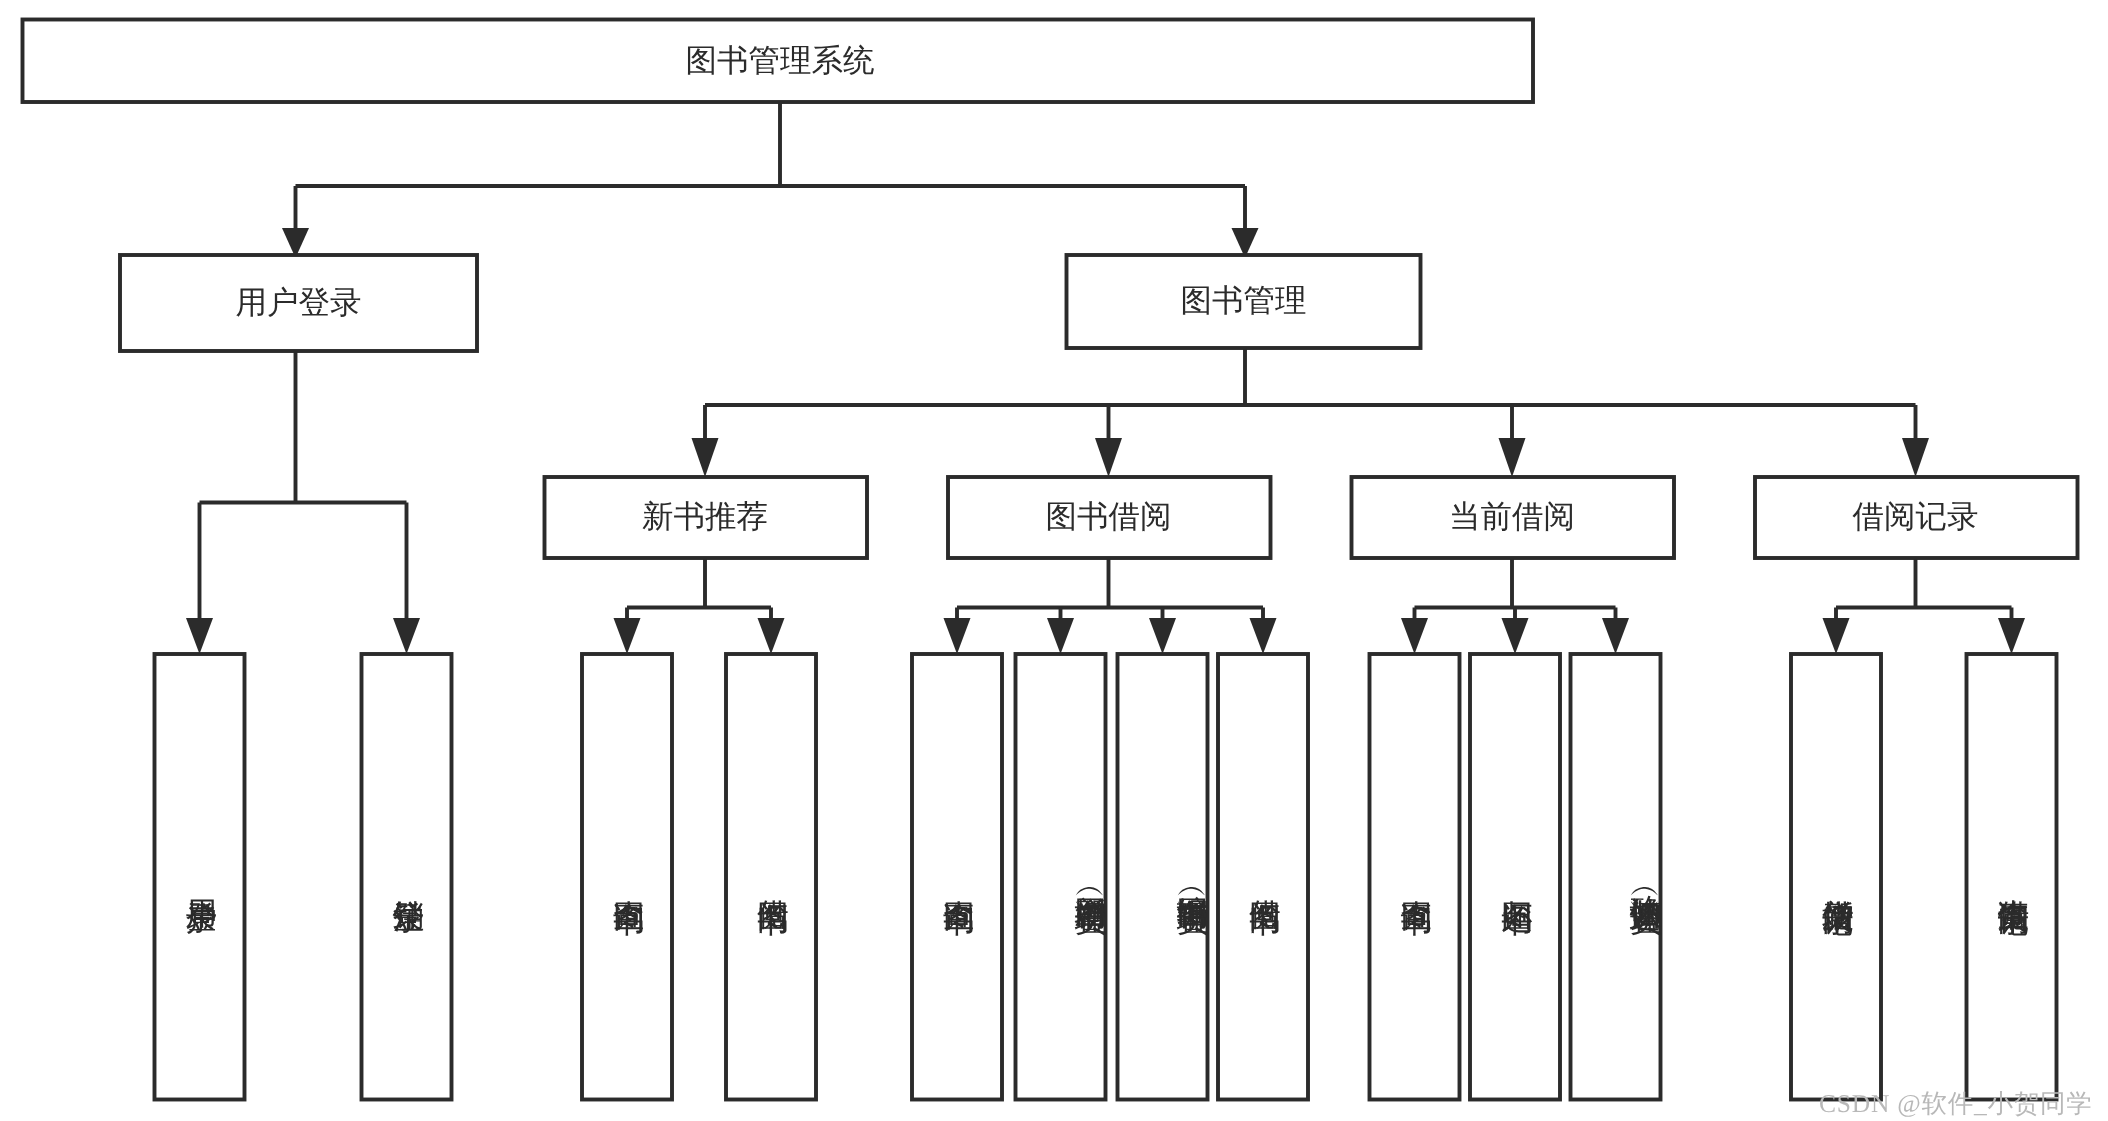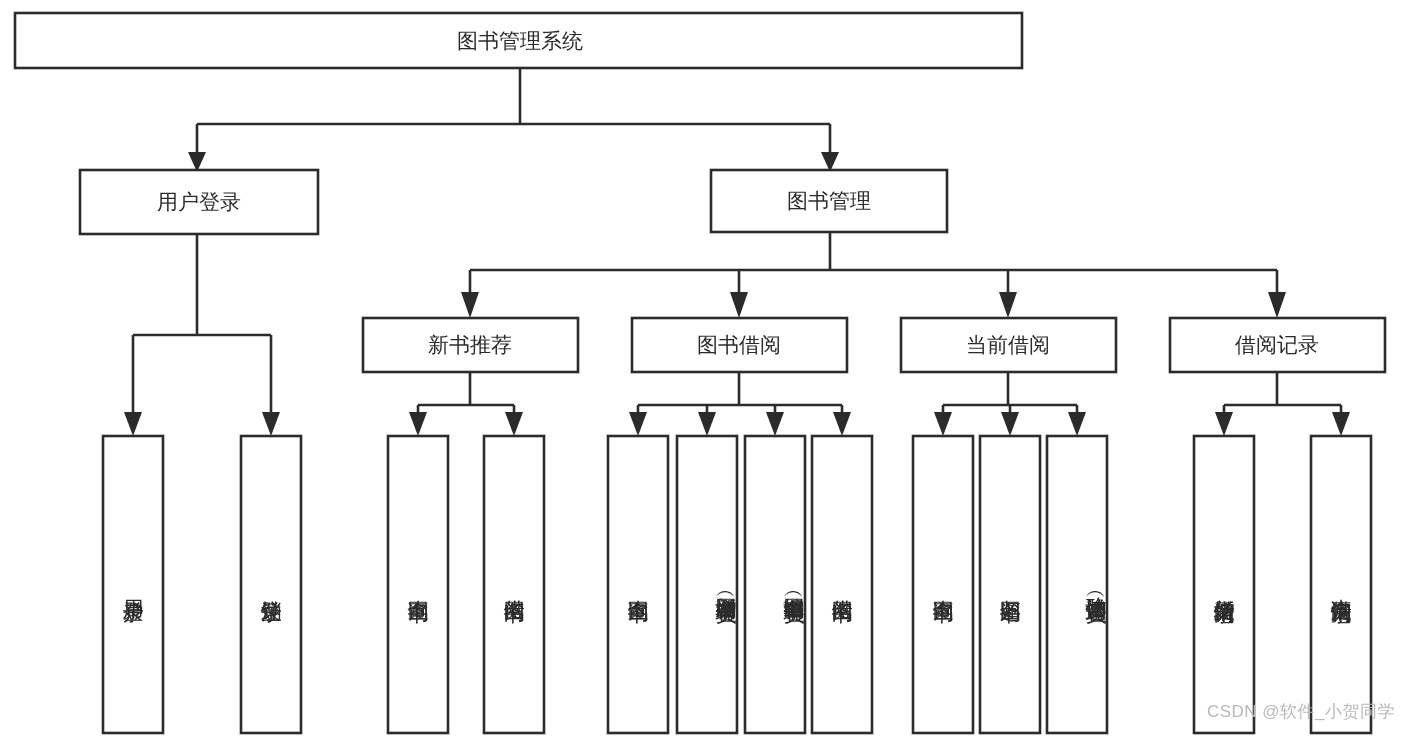--- a/index.html
+++ b/index.html
@@ -58,22 +58,22 @@
     font-size: 21px;
     line-height: 1.08;
     color: #2b2b2b;
     letter-spacing: 1px;
     white-space: nowrap;
     pointer-events: none;
   }
   .watermark {
     position: absolute;
     right: 10px;
-    bottom: 24px;
-    font-family: Liberation Sans, sans-serif;
+    bottom: 0;
+    font-family: Liberation Serif, serif;
     font-size: 17px;
     color: #b8b8b8;
     letter-spacing: 0.5px;
     white-space: nowrap;
   }
 </style>
 </head>
 <body>
 
 <div id="diagram-root">

